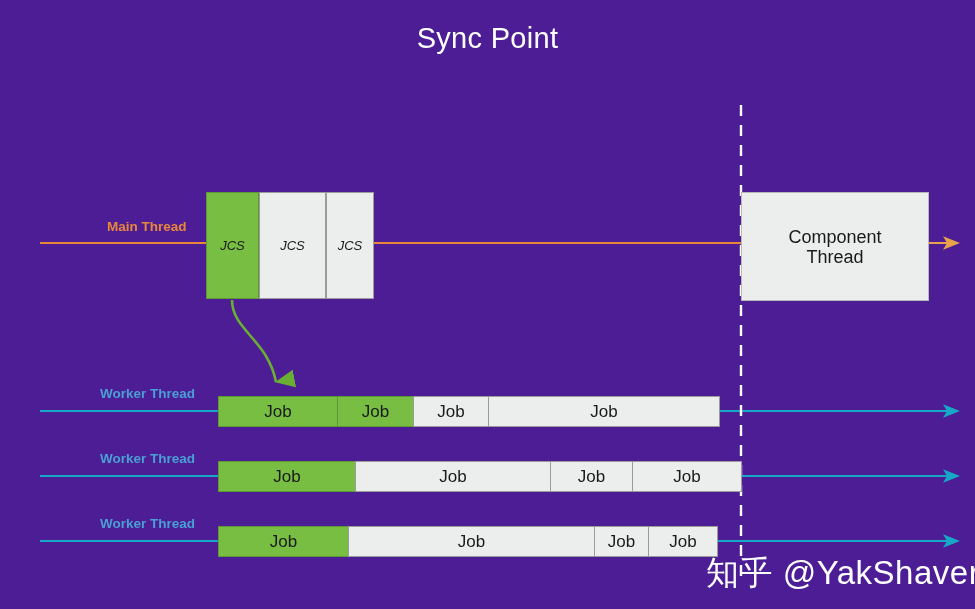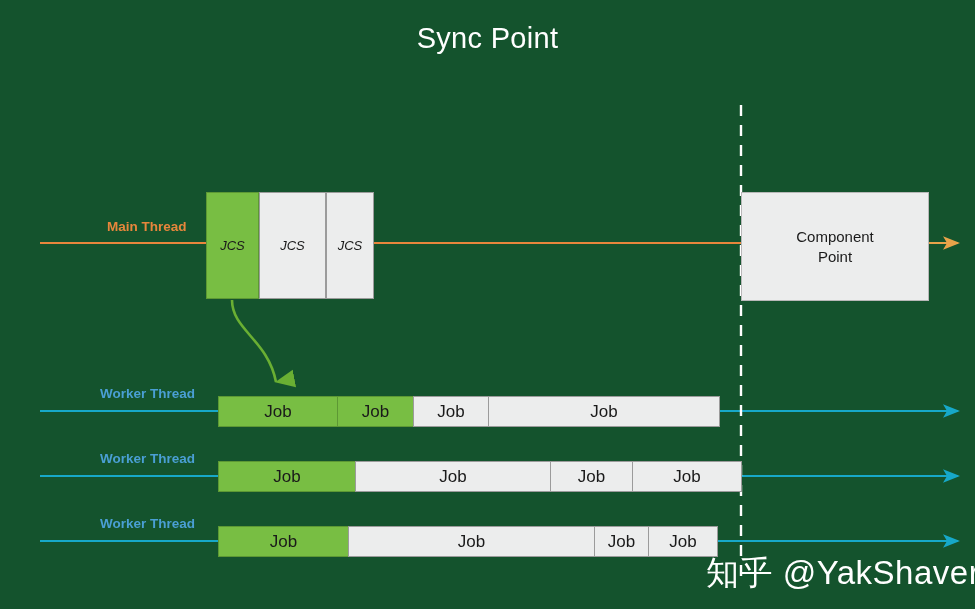--- a/index.html
+++ b/index.html
@@ -11,21 +11,21 @@
     width: 975px;
     height: 609px;
     overflow: hidden;
     font-family: "Liberation Sans", sans-serif;
     position: relative;
   }
   #stage {
     position: relative;
     width: 975px;
     height: 609px;
-    background: #14532d;
+    background: #4c1d95;
   }
 
   
   .title {
     position: absolute;
     left: 0;
     top: 22px;
     width: 975px;
     text-align: center;
     color: #ffffff;
@@ -69,21 +69,21 @@
   }
   .block.green {
     background: #78be43;
     border-color: #5d9834;
   }
   .block.jcs {
     font-size: 13px;
     font-style: italic;
   }
   .block.compsys {
-    font-size: 15px;
+    font-size: 18px;
     line-height: 20px;
     flex-direction: column;
     border-color: #b8b8b8;
   }
   .compsys-line { display: block; }
 
   
   .watermark {
     position: absolute;
     color: #ffffff;
@@ -142,21 +142,21 @@
   <div class="lane-label worker" style="left:53px; top:386px;">Worker Thread</div>
   <div class="lane-label worker" style="left:53px; top:451px;">Worker Thread</div>
   <div class="lane-label worker" style="left:53px; top:516px;">Worker Thread</div>
 
   <div class="block jcs green" style="left:206px; top:192px; width:53px; height:107px;">JCS</div>
   <div class="block jcs" style="left:259px; top:192px; width:67px; height:107px;">JCS</div>
   <div class="block jcs" style="left:326px; top:192px; width:48px; height:107px;">JCS</div>
 
   <div class="block compsys" style="left:741px; top:192px; width:188px; height:109px;">
     <span class="compsys-line">Component</span>
-    <span class="compsys-line">Point</span>
+    <span class="compsys-line">Thread</span>
   </div>
 
   <div class="block green" style="left:218px; top:396px; width:120px; height:31px;">Job</div>
   <div class="block green" style="left:337px; top:396px; width:77px; height:31px;">Job</div>
   <div class="block" style="left:413px; top:396px; width:76px; height:31px;">Job</div>
   <div class="block" style="left:488px; top:396px; width:232px; height:31px;">Job</div>
 
   <div class="block green" style="left:218px; top:461px; width:138px; height:31px;">Job</div>
   <div class="block" style="left:355px; top:461px; width:196px; height:31px;">Job</div>
   <div class="block" style="left:550px; top:461px; width:83px; height:31px;">Job</div>

